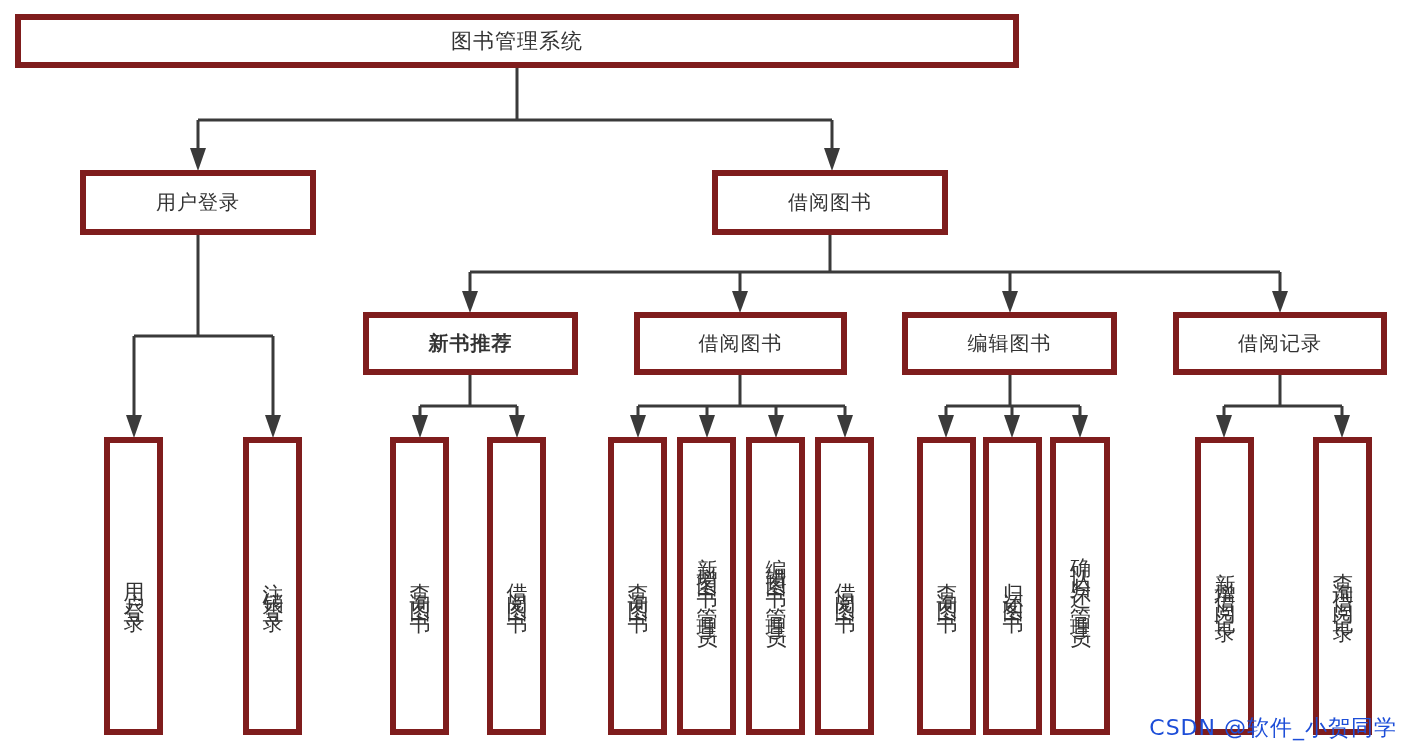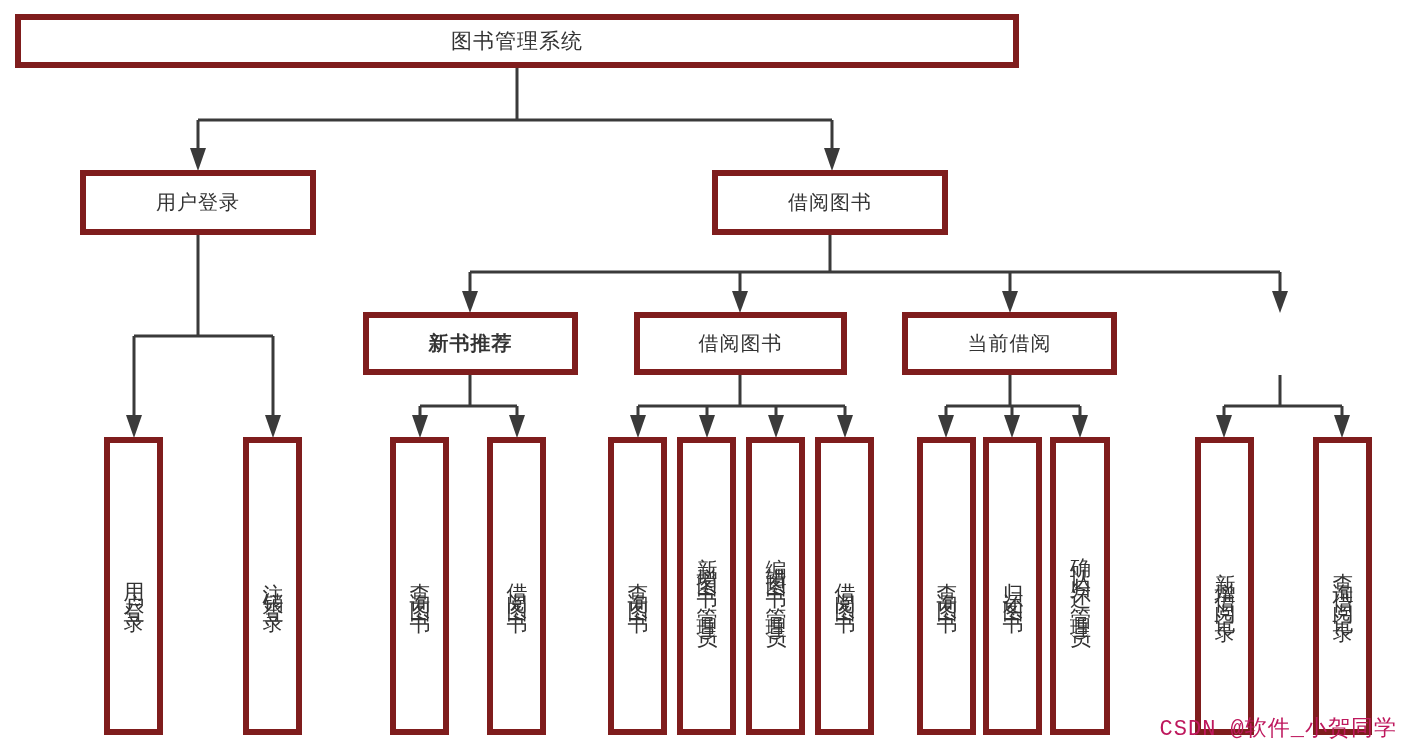--- a/index.html
+++ b/index.html
@@ -47,23 +47,22 @@
     line-height: 1;
     letter-spacing: 10px;
   }
   .watermark {
     position: absolute;
     right: 8px;
     bottom: 4px;
     z-index: 3;
     font-size: 22px;
     letter-spacing: 1px;
-    color: #be185d;
+    color: #1d4ed8;
     white-space: nowrap;
-    font-family: Liberation Mono, monospace;
   }
 </style>
 </head>
 <body>
 
 <div class="stage">
 
   <svg class="connectors" width="1405" height="747" viewBox="0 0 1405 747">
     <g stroke="#3a3a3a" stroke-width="3" fill="none">
 
@@ -115,21 +114,24 @@
     <span class="label">借阅图书</span>
   </div>
 
   <div class="node h-node" style="left:363px; top:312px; width:215px; height:63px;font-weight:bold;">
     <span class="label">新书推荐</span>
   </div>
   <div class="node h-node" style="left:634px; top:312px; width:213px; height:63px;">
     <span class="label">借阅图书</span>
   </div>
   <div class="node h-node" style="left:902px; top:312px; width:215px; height:63px;">
-    <span class="label">当前借阅</span>
+    <span class="label">编辑图书</span>
+  </div>
+  <div class="node h-node" style="left:1173px; top:312px; width:214px; height:63px;">
+    <span class="label">借阅记录</span>
   </div>
 
   <div class="node leaf" style="left:104px; top:437px; width:59px; height:298px;">
     <span class="label">用户登录</span>
   </div>
   <div class="node leaf" style="left:243px; top:437px; width:59px; height:298px;">
     <span class="label">注销登录</span>
   </div>
 
   <div class="node leaf" style="left:390px; top:437px; width:59px; height:298px;">

